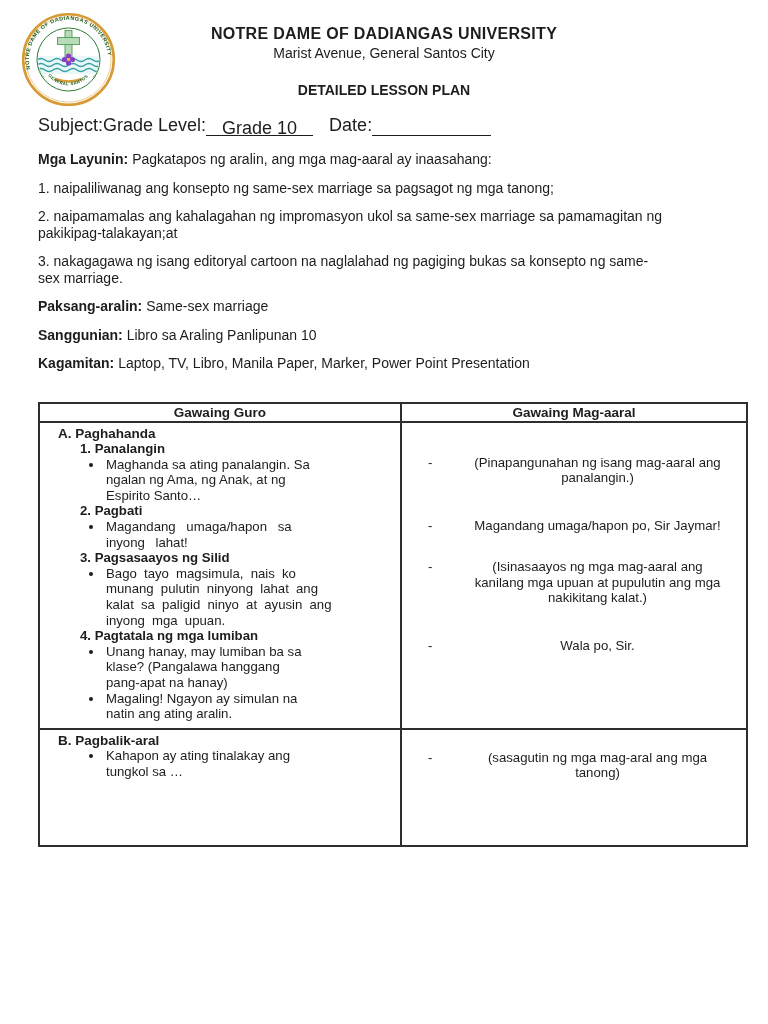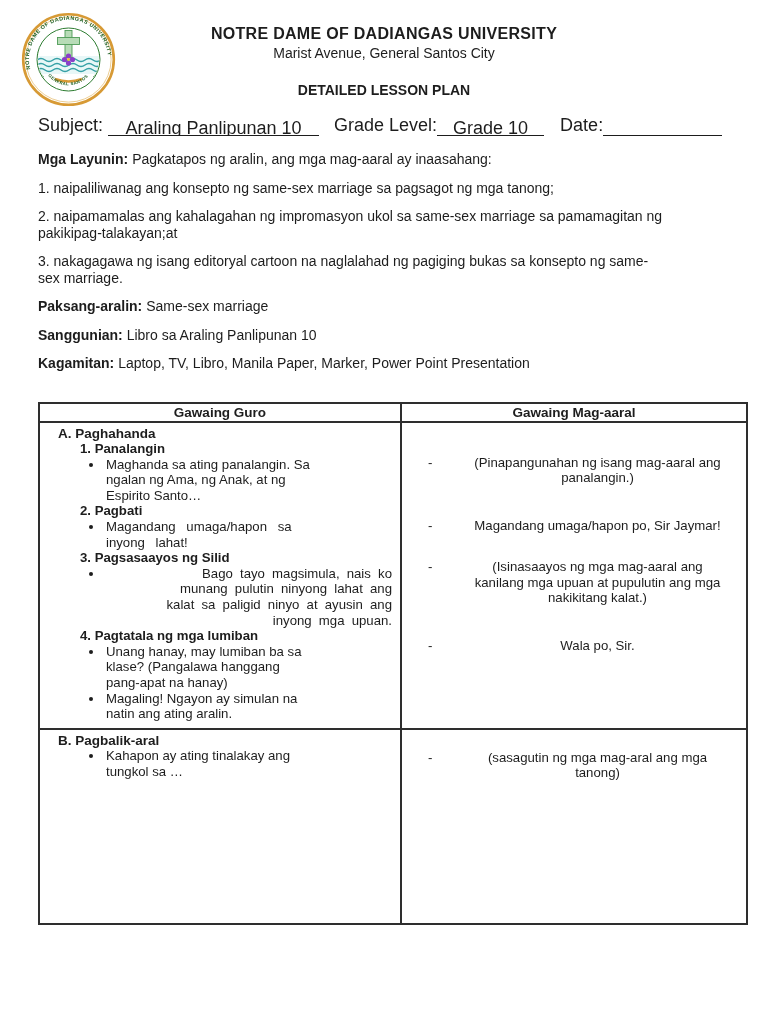--- a/index.html
+++ b/index.html
@@ -27,30 +27,30 @@
   .bodytext { margin:15px 30px 0 38px; font-size:14px; line-height:16.5px; }
   .para { margin-bottom:12px; }
   .pre  { white-space:pre-wrap; }
   b { font-weight:700; }
 
   table.lesson { border-collapse:collapse; table-layout:fixed; margin:30px 0 0 38px; }
   .lesson th, .lesson td { border:2px solid #2e2e2e; }
   .lesson th { font-size:13.5px; font-weight:700; text-align:center; padding:1px 8px; line-height:15px; }
   .lesson td { vertical-align:top; font-size:13.2px; line-height:15.6px; }
   .col-l { width:362px; } .col-r { width:346px; }
-  td.t-left  { padding:3px 8px 6px 18px; }
+  td.t-left  { padding:3px 20px 6px 18px; }
   td.t-right { padding:0 6px 0 26px; }
   tr.row-a td { height:303px; }
-  tr.row-b td { height:195px; }
+  tr.row-b td { height:117px; }
   .sec { font-weight:700; font-size:13.5px; }
   .num-title { font-weight:700; margin-left:22px; }
   ul.bullets { list-style:disc; margin:0; padding-left:46px; }
   ul.bullets li { white-space:pre-wrap; padding-left:2px; }
   li.sp2 { word-spacing:7px; }
-  li.sp3 { word-spacing:3.5px;text-align:right; }
+  li.sp3 { word-spacing:3.5px; }
   .r-item { display:flex; }
   .r-item .dash { flex:none; width:27px; }
   .r-item .txt  { flex:1; white-space:pre-wrap;text-align:center; }
   .ra-right .r-item:nth-child(1) { margin-top:32px; }
   .ra-right .r-item:nth-child(2) { margin-top:32px; }
   .ra-right .r-item:nth-child(3) { margin-top:26px; }
   .ra-right .r-item:nth-child(4) { margin-top:32px; }
   .rb-right .r-item { margin-top:20px; }
   .rb-left .sec { margin-top:0; }
 </style>
@@ -95,21 +95,20 @@
   </svg>
 
   <div class="header">
     <div class="univ">NOTRE DAME OF DADIANGAS UNIVERSITY</div>
     <div class="addr">Marist Avenue, General Santos City</div>
     <div class="doctitle">DETAILED LESSON PLAN</div>
   </div>
 
   <div class="subject-row">
     <span>Subject:</span>
-    <span class="uline u-subject"><span>Araling Panlipunan 10</span></span>
     <span>Grade Level:</span>
     <span class="uline u-grade"><span>Grade 10</span></span>
     <span>Date:</span>
     <span class="uline u-date"><span></span></span>
   </div>
 
   <div class="bodytext">
     <p class="para"><b>Mga Layunin:</b> <span>Pagkatapos ng aralin, ang mga mag-aaral ay inaasahang:</span></p>
     <p class="para pre">1. naipaliliwanag ang konsepto ng same-sex marriage sa pagsagot ng mga tanong;</p>
     <p class="para pre">2. naipamamalas ang kahalagahan ng impromasyon ukol sa same-sex marriage sa pamamagitan ng

